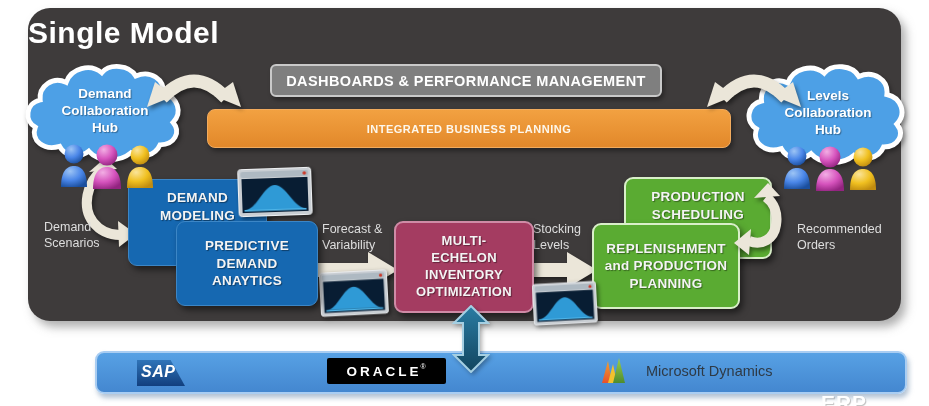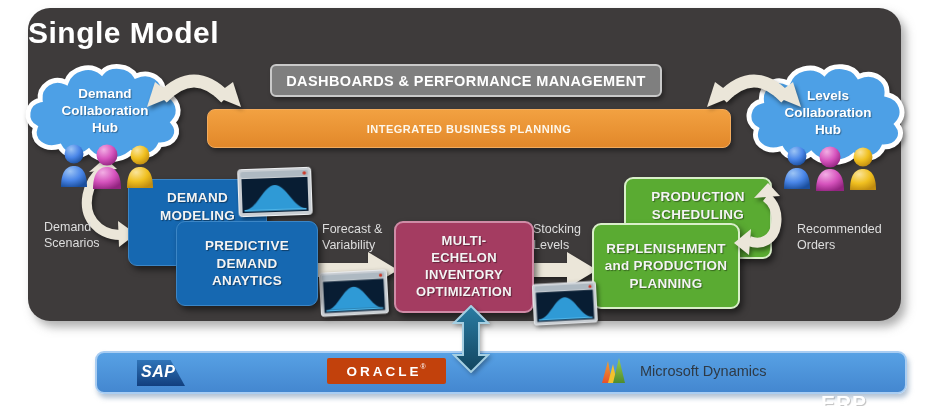--- a/index.html
+++ b/index.html
@@ -46,25 +46,25 @@
 
   
   .erp-bar{left:95px;top:351px;width:808px;height:39px;border-radius:9px;
            background:linear-gradient(180deg,#57a1e4,#4487d0);border:2px solid #a9cdf2;
            box-shadow:2px 4px 5px rgba(140,165,190,.65);z-index:1;}
   .sap{left:137px;top:360px;width:48px;height:26px;z-index:2;
        clip-path:polygon(0 0,70% 0,100% 100%,0 100%);
        background:linear-gradient(180deg,#2f74b8,#123f7e);}
   .sap span{position:absolute;left:4px;top:3px;color:#fff;font-weight:bold;font-style:italic;
             font-size:16px;letter-spacing:.5px;}
-  .oracle{left:327px;top:358px;width:119px;height:26px;background:#c2410c;border-radius:2px;
+  .oracle{left:327px;top:358px;width:119px;height:26px;background:#000000;border-radius:2px;
           z-index:2;display:flex;align-items:center;justify-content:center;}
   .oracle .wordmark{color:#fff;font-weight:bold;font-size:13.5px;letter-spacing:3px;}
   .oracle .reg{color:#fff;font-size:7px;vertical-align:top;position:relative;top:-5px;left:-1px;}
-  .msdyn{left:600px;top:357px;height:28px;display:flex;align-items:center;gap:14px;z-index:2;}
+  .msdyn{left:600px;top:357px;height:28px;display:flex;align-items:center;gap:20px;z-index:2;}
   .msdyn .mstext{color:#2e3a46;font-size:14.5px;}
   .erp-label{left:812px;top:357px;width:64px;text-align:center;color:#fff;font-weight:bold;
              font-size:21px;letter-spacing:1px;z-index:2;text-shadow:1px 1px 1px rgba(0,0,0,.25);margin-top:34px;}
 
   .monitor{filter:drop-shadow(2px 2px 2px rgba(0,0,0,.5));}
 </style>
 </head>
 <body>
 
 <div id="stage">

